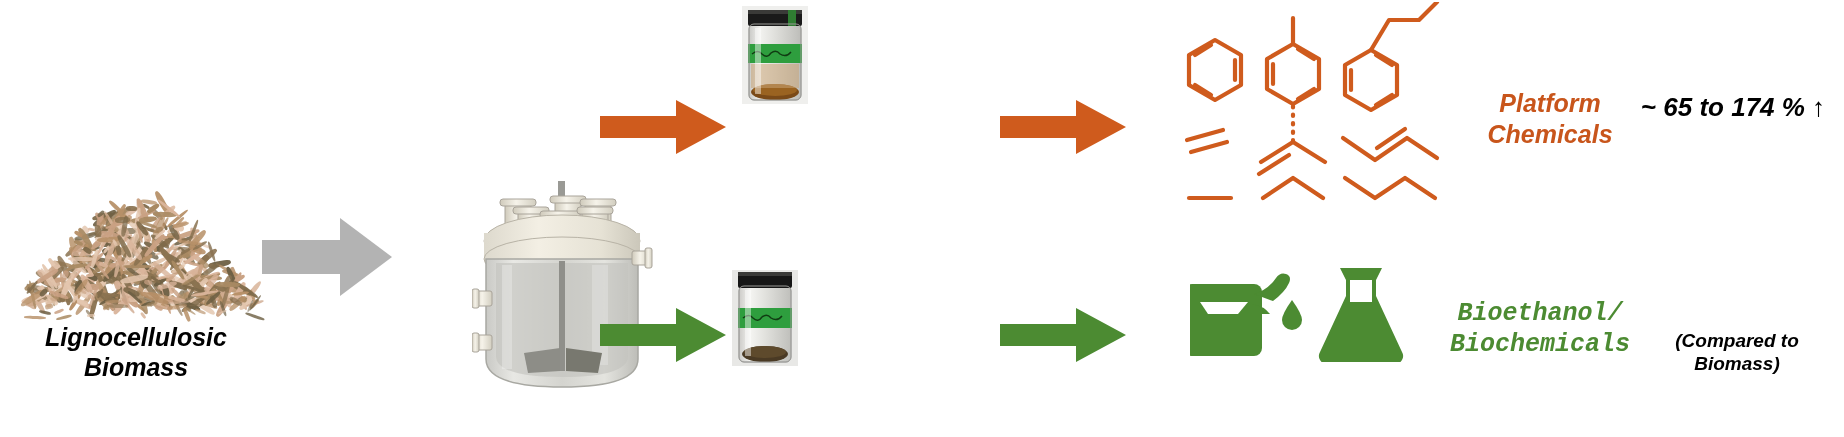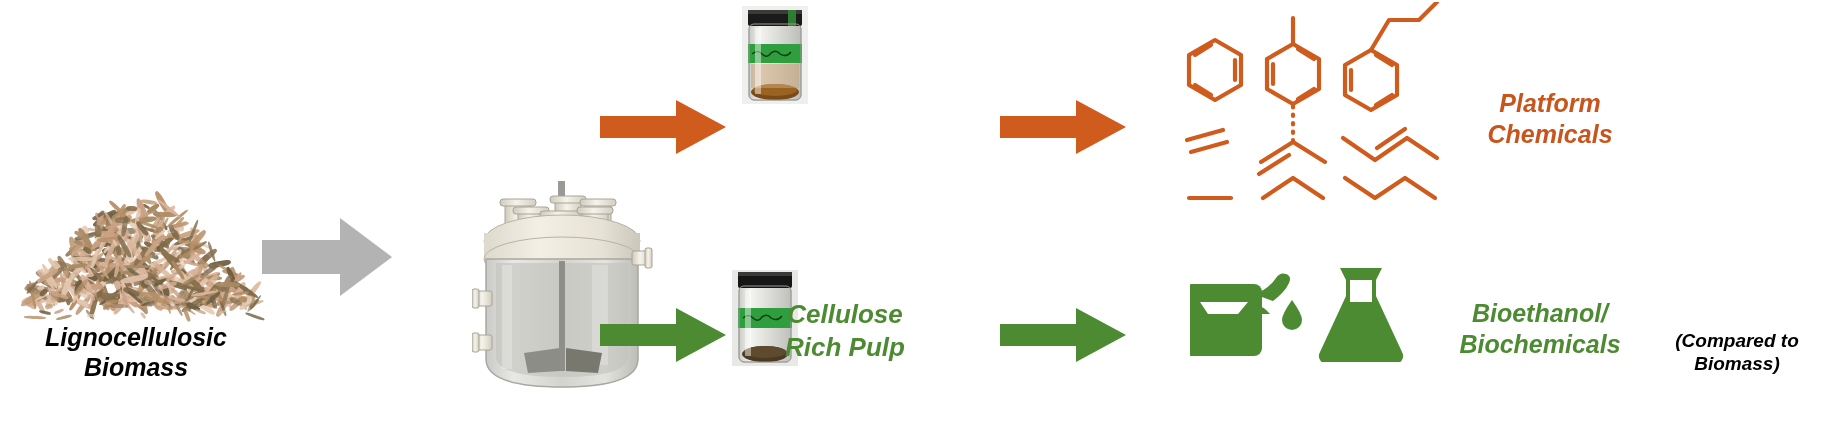--- a/index.html
+++ b/index.html
@@ -767,20 +767,21 @@
         <polyline points="88,196 118,176 148,196"></polyline>
 
         <polyline points="170,176 200,196 230,176 260,196"></polyline>
       </g>
     </svg>
   </div>
 
   <div class="abs lbl orange" style="left:1450px;top:88px;width:200px;font-size:25px;line-height:1.25;">Platform
 Chemicals</div>
 
+  <div class="abs lbl black" style="left:1624px;top:92px;width:218px;font-size:26px;">~ 65 to 174 % ↑</div>
 
   <div class="vial" style="left:732px;top:270px;width:66px;height:96px;">
     <svg width="66" height="96" viewBox="0 0 66 96">
       <defs>
         <linearGradient id="glassB" x1="0" y1="0" x2="1" y2="0">
           <stop offset="0%" stop-color="#cccbc8"></stop>
             <stop offset="22%" stop-color="#f4f4f1"></stop>
           <stop offset="55%" stop-color="#dededa"></stop>
             <stop offset="100%" stop-color="#bfbfbb"></stop>
         </linearGradient>
@@ -797,22 +798,20 @@
       <rect x="13" y="20" width="6" height="66" fill="#ffffff" opacity="0.45"></rect>
     </svg>
   </div>
 
   <div class="arrow" style="left:600px;top:308px;width:126px;height:54px;">
     <svg width="126" height="54" viewBox="0 0 126 54">
       <polygon points="0,16 76,16 76,0 126,27 76,54 76,38 0,38" fill="#4C8B32"></polygon>
     </svg>
   </div>
 
-  <div class="abs lbl green" style="left:720px;top:298px;width:250px;font-size:26px;line-height:1.25;">Cellulose
-Rich Pulp</div>
 
   <div class="arrow" style="left:1000px;top:308px;width:126px;height:54px;">
     <svg width="126" height="54" viewBox="0 0 126 54">
       <polygon points="0,16 76,16 76,0 126,27 76,54 76,38 0,38" fill="#4C8B32"></polygon>
     </svg>
   </div>
 
   <div class="abs" id="greenicons">
     <svg width="215" height="100" viewBox="0 0 215 100">
 
@@ -824,18 +823,18 @@
       </g>
       <polygon points="10,40 58,40 48,52 18,52" fill="#ffffff"></polygon>
 
       <g fill="#4C8B32">
         <path d="M150 6 h42 l-6 12 v16 l26 56 a8 8 0 0 1 -7 12 h-68 a8 8 0 0 1 -7 -12 l26 -56 v-16 z"></path>
       </g>
       <rect x="160" y="18" width="22" height="22" fill="#ffffff"></rect>
     </svg>
   </div>
 
-  <div class="abs lbl green" style="left:1430px;top:298px;width:220px;font-size:25px;line-height:1.25;">Bioethanol/
+  <div class="abs lbl green" style="left:1430px;top:298px;width:220px;font-size:25px;line-height:1.25;font-family:Liberation Mono, monospace;">Bioethanol/
 Biochemicals</div>
 
   <div class="abs lbl black" style="left:1630px;top:330px;width:214px;font-size:19px;">(Compared to Biomass)</div>
 
 </div>
 
 </body></html>

